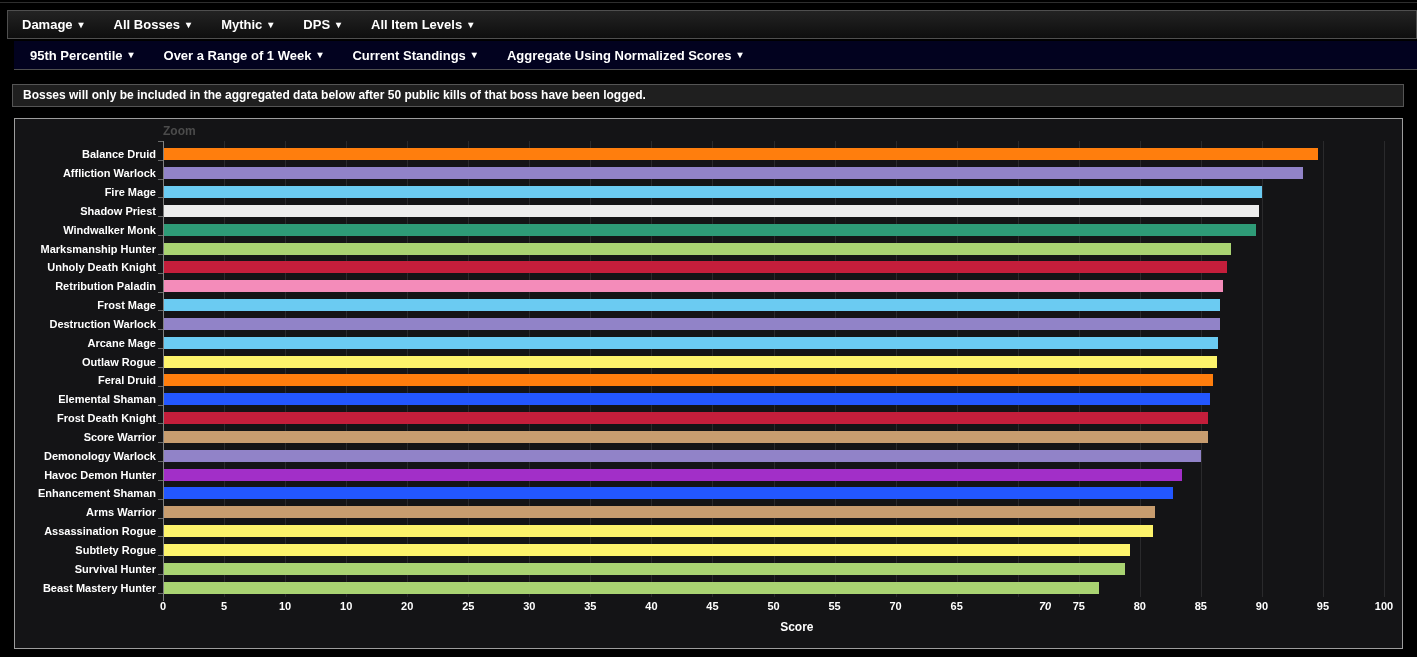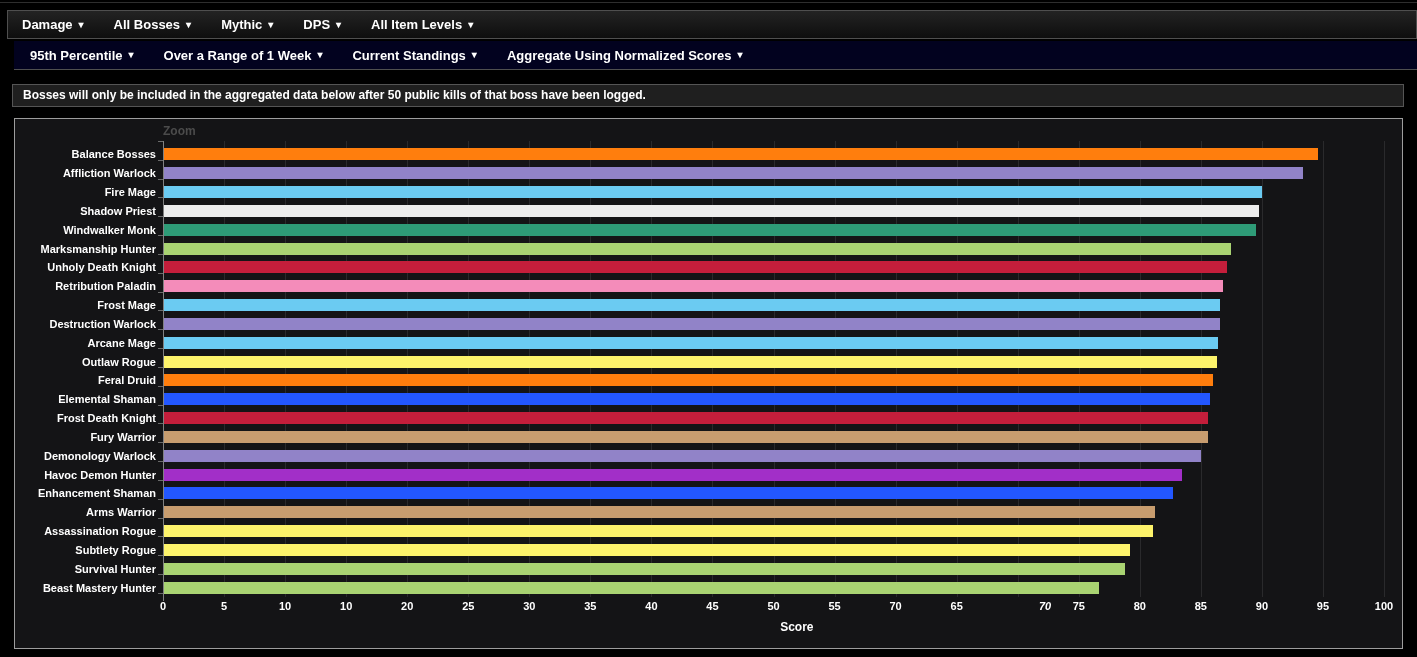--- a/index.html
+++ b/index.html
@@ -197,21 +197,21 @@
       <div class="cat-tick" style="left: 143px; top: 304.45px;"></div>
       <div class="cat-tick" style="left: 143px; top: 323.28px;"></div>
       <div class="cat-tick" style="left: 143px; top: 342.11px;"></div>
       <div class="cat-tick" style="left: 143px; top: 360.94px;"></div>
       <div class="cat-tick" style="left: 143px; top: 379.77px;"></div>
       <div class="cat-tick" style="left: 143px; top: 398.6px;"></div>
       <div class="cat-tick" style="left: 143px; top: 417.43px;"></div>
       <div class="cat-tick" style="left: 143px; top: 436.26px;"></div>
       <div class="cat-tick" style="left: 143px; top: 455.09px;"></div>
       <div class="cat-tick" style="left: 143px; top: 473.92px;"></div>
-      <div class="cat-label" style="top: 29.415px; right: 1246px;">Balance Bosses</div>
+      <div class="cat-label" style="top: 29.415px; right: 1246px;">Balance Druid</div>
       <div class="bar" style="top: 29.415px; left: 149px; width: 1153.85px; background: rgb(255, 126, 13);"></div>
       <div class="cat-label" style="top: 48.245px; right: 1246px;">Affliction Warlock</div>
       <div class="bar" style="top: 48.245px; left: 149px; width: 1139.19px; background: rgb(145, 131, 200);"></div>
       <div class="cat-label" style="top: 67.075px; right: 1246px;">Fire Mage</div>
       <div class="bar" style="top: 67.075px; left: 149px; width: 1097.68px; background: rgb(107, 203, 242);"></div>
       <div class="cat-label" style="top: 85.905px; right: 1246px;">Shadow Priest</div>
       <div class="bar" style="top: 85.905px; left: 149px; width: 1095.24px; background: rgb(237, 237, 237);"></div>
       <div class="cat-label" style="top: 104.735px; right: 1246px;">Windwalker Monk</div>
       <div class="bar" style="top: 104.735px; left: 149px; width: 1091.57px; background: rgb(46, 155, 119);"></div>
       <div class="cat-label" style="top: 123.565px; right: 1246px;">Marksmanship Hunter</div>
@@ -227,21 +227,21 @@
       <div class="cat-label" style="top: 217.715px; right: 1246px;">Arcane Mage</div>
       <div class="bar" style="top: 217.715px; left: 149px; width: 1053.72px; background: rgb(107, 203, 242);"></div>
       <div class="cat-label" style="top: 236.545px; right: 1246px;">Outlaw Rogue</div>
       <div class="bar" style="top: 236.545px; left: 149px; width: 1052.5px; background: rgb(253, 243, 107);"></div>
       <div class="cat-label" style="top: 255.375px; right: 1246px;">Feral Druid</div>
       <div class="bar" style="top: 255.375px; left: 149px; width: 1048.84px; background: rgb(255, 126, 13);"></div>
       <div class="cat-label" style="top: 274.205px; right: 1246px;">Elemental Shaman</div>
       <div class="bar" style="top: 274.205px; left: 149px; width: 1046.4px; background: rgb(35, 87, 255);"></div>
       <div class="cat-label" style="top: 293.035px; right: 1246px;">Frost Death Knight</div>
       <div class="bar" style="top: 293.035px; left: 149px; width: 1043.95px; background: rgb(196, 30, 59);"></div>
-      <div class="cat-label" style="top: 311.865px; right: 1246px;">Fury Warrior</div>
+      <div class="cat-label" style="top: 311.865px; right: 1246px;">Score Warrior</div>
       <div class="bar" style="top: 311.865px; left: 149px; width: 1043.95px; background: rgb(200, 157, 111);"></div>
       <div class="cat-label" style="top: 330.695px; right: 1246px;">Demonology Warlock</div>
       <div class="bar" style="top: 330.695px; left: 149px; width: 1036.63px; background: rgb(145, 131, 200);"></div>
       <div class="cat-label" style="top: 349.525px; right: 1246px;">Havoc Demon Hunter</div>
       <div class="bar" style="top: 349.525px; left: 149px; width: 1018.31px; background: rgb(162, 47, 200);"></div>
       <div class="cat-label" style="top: 368.355px; right: 1246px;">Enhancement Shaman</div>
       <div class="bar" style="top: 368.355px; left: 149px; width: 1008.55px; background: rgb(35, 87, 255);"></div>
       <div class="cat-label" style="top: 387.185px; right: 1246px;">Arms Warrior</div>
       <div class="bar" style="top: 387.185px; left: 149px; width: 991.452px; background: rgb(200, 157, 111);"></div>
       <div class="cat-label" style="top: 406.015px; right: 1246px;">Assassination Rogue</div>

